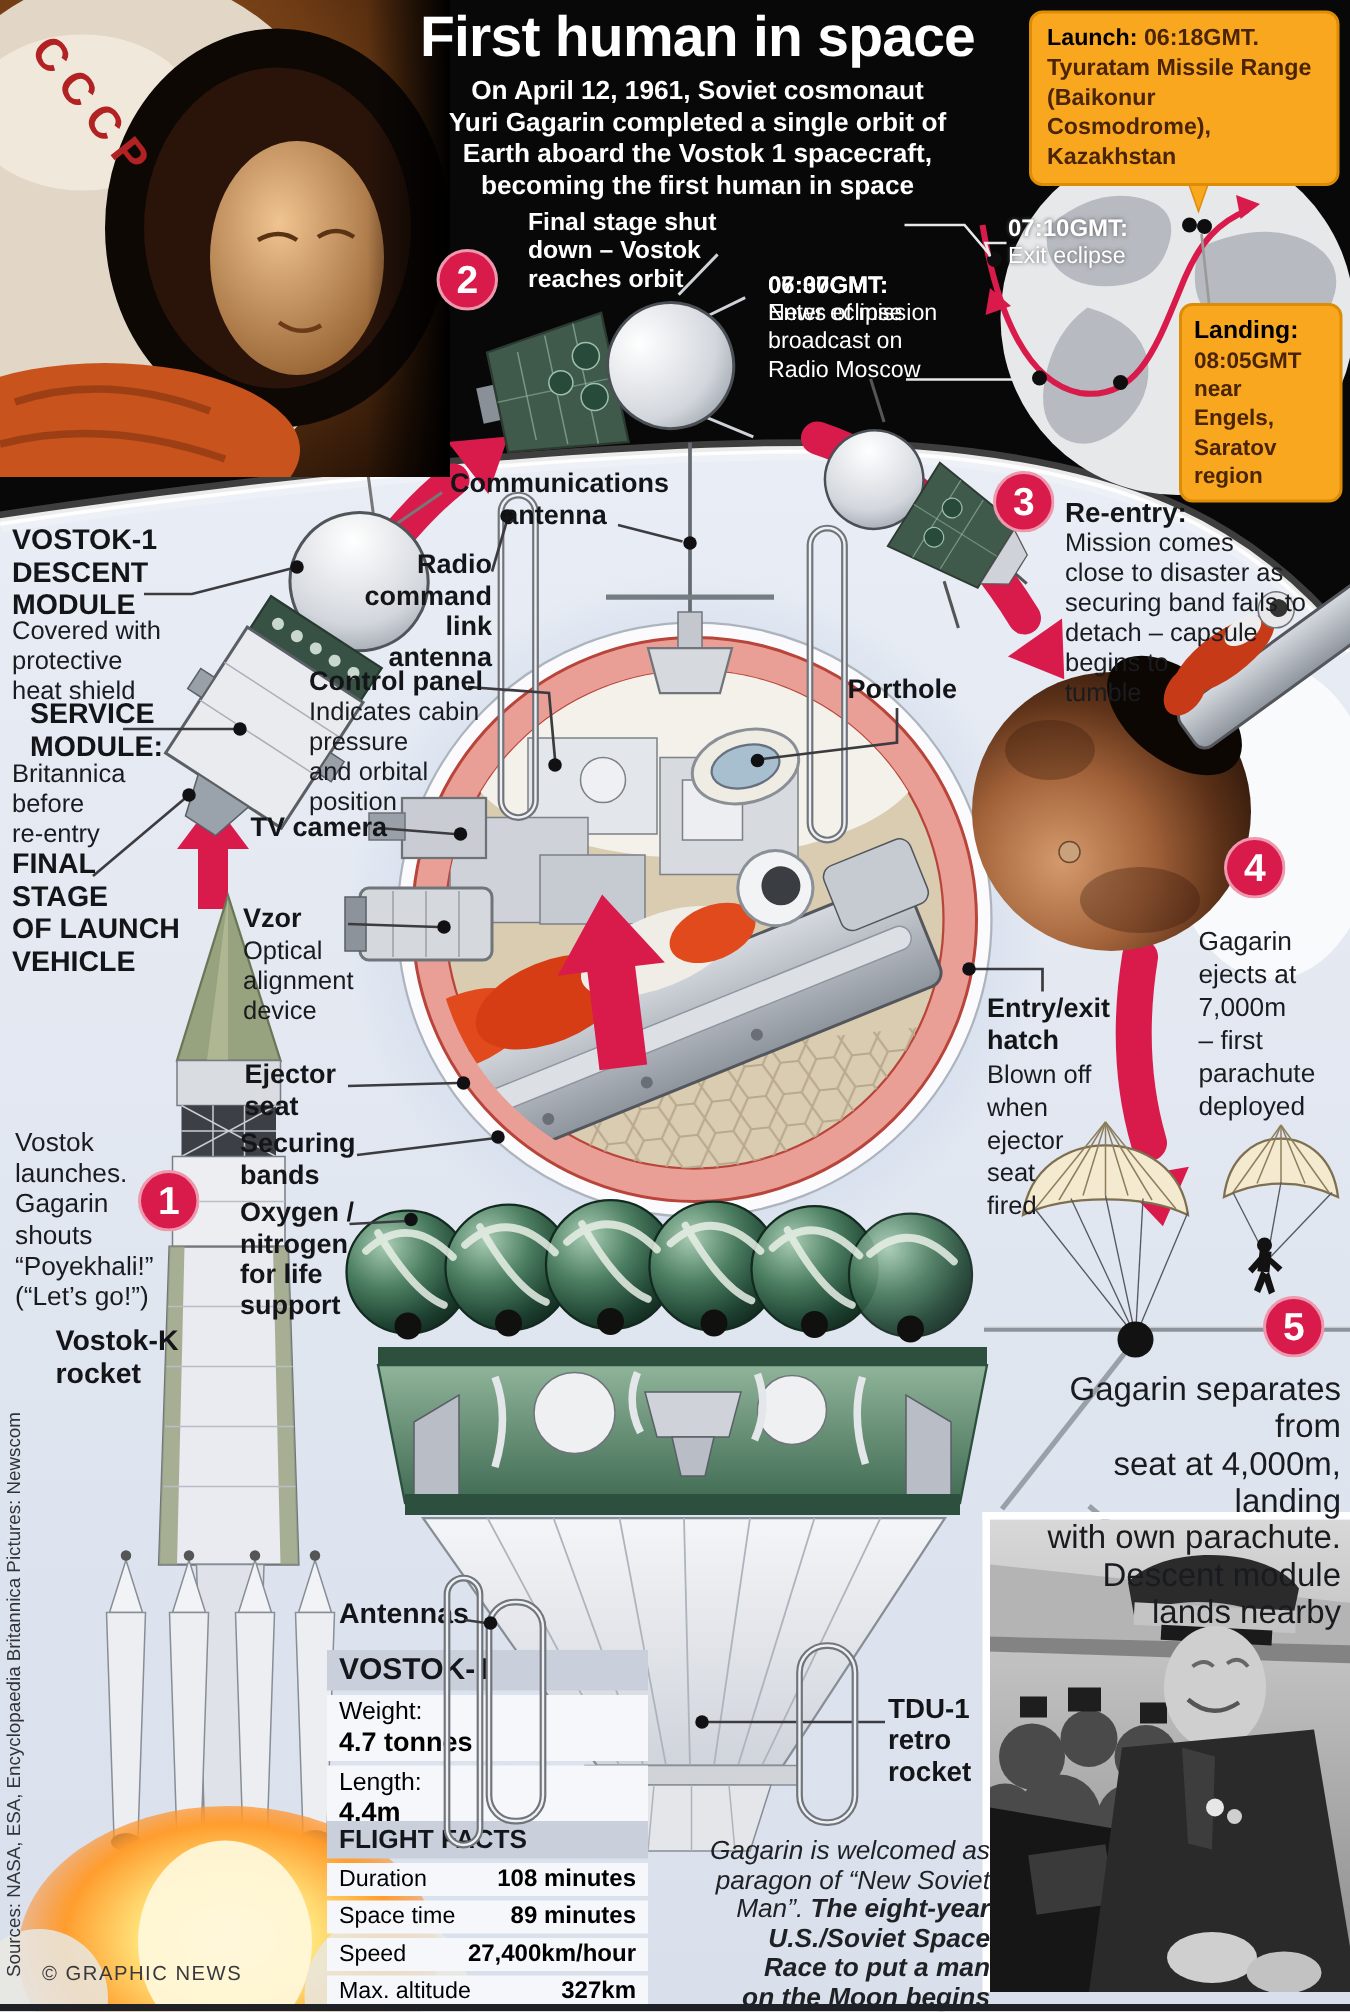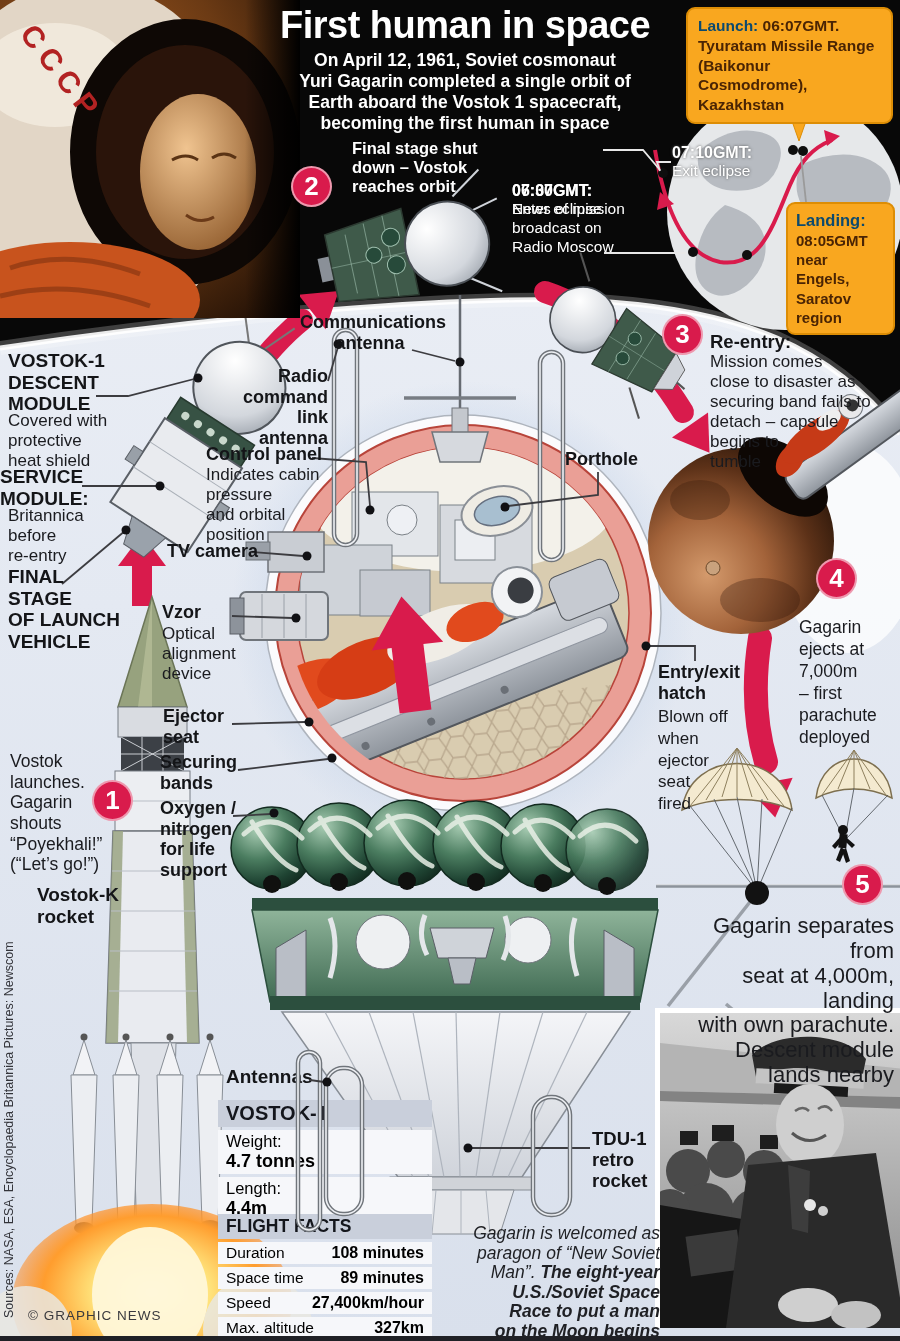--- a/index.html
+++ b/index.html
@@ -9,21 +9,21 @@
   [data-bind]{white-space:pre-line;}
   .txt{color:#1a1b1f;font-size:17px;line-height:1.18;z-index:5;}
   .b{font-weight:bold;}
   .wh{color:#ffffff;}
   .lbl{color:#141518;font-weight:bold;font-size:18px;line-height:1.14;z-index:5;}
   .stepnum{width:41px;height:41px;border-radius:50%;background:#d91b4c;color:#fff;
            font-weight:bold;font-size:26px;display:flex;align-items:center;justify-content:center;
            border:2px solid rgba(255,255,255,.55);box-sizing:border-box;z-index:6;}
   .obox{background:#f9a71f;border:2px solid #dd8d05;border-radius:9px;padding:7px 10px;
         color:#4a2404;font-size:15.5px;line-height:1.28;font-weight:bold;z-index:5;box-sizing:border-box;}
-  .obox .olbl{color:#0c4a6e;font-weight:bold;}
+  .obox .olbl{color:#000000;font-weight:bold;}
   .bar{background:#f6f7fa;padding:2px 8px;margin-top:3px;box-sizing:border-box;}
   .hdrbar{background:#c9cfdb;padding:2px 8px;box-sizing:border-box;}
   svg{display:block;}
   #bg{position:absolute;left:0;top:0;z-index:1;pointer-events:none;}
   #fg{position:absolute;left:0;top:0;z-index:7;pointer-events:none;}
   .z5{z-index:5;} .rt{text-align:right;} .ctr{text-align:center;}
   .it{font-style:italic;}
 </style>
 </head>
 <body>
@@ -518,21 +518,21 @@
 </div>
 
 <div class="abs b wh ctr" style="left:250px;top:4px;width:430px;font-size:38px;letter-spacing:-0.5px;z-index:5;" data-bind="header.title">First human in space</div>
 <div class="abs b wh ctr" style="left:248px;top:50px;width:434px;font-size:17.5px;line-height:1.2;z-index:5;" data-bind="header.subtitle">On April 12, 1961, Soviet cosmonaut
 Yuri Gagarin completed a single orbit of
 Earth aboard the Vostok 1 spacecraft,
 becoming the first human in space</div>
 
 <div class="abs obox" style="left:686px;top:7px;width:207px;">
   <span class="olbl" data-bind="header.launch.label">Launch:</span>
-  <span data-bind="header.launch.time">06:07GMT.</span>
+  <span data-bind="header.launch.time">06:18GMT.</span>
   <div data-bind="header.launch.text">Tyuratam Missile Range
 (Baikonur Cosmodrome),
 Kazakhstan</div>
 </div>
 
 <div class="abs obox" style="left:786px;top:202px;width:109px;padding:6px 8px;font-size:15px;">
   <span class="olbl" style="font-size:16.5px;" data-bind="header.landing.label">Landing:</span>
   <div data-bind="header.landing.text">08:05GMT
 near Engels,
 Saratov
@@ -558,21 +558,21 @@
   <div class="wh" style="font-size:15.5px;" data-bind="header.t0710.event">Exit eclipse</div>
 </div>
 
 <div class="abs lbl" style="left:8px;top:350px;font-size:19px;" data-bind="callouts.descent_module.title">VOSTOK-1
 DESCENT
 MODULE</div>
 <div class="abs txt" style="left:8px;top:411px;" data-bind="callouts.descent_module.text">Covered with
 protective
 heat shield</div>
 
-<div class="abs lbl" style="left:0;top:466px;font-size:19px;" data-bind="callouts.service_module.title">SERVICE
+<div class="abs lbl" style="left:20px;top:466px;font-size:19px;" data-bind="callouts.service_module.title">SERVICE
 MODULE:</div>
 <div class="abs txt" style="left:8px;top:506px;" data-bind="callouts.service_module.text">Britannica
 before
 re-entry</div>
 
 <div class="abs lbl" style="left:8px;top:566px;font-size:19px;" data-bind="callouts.final_stage">FINAL
 STAGE
 OF LAUNCH
 VEHICLE</div>
 

